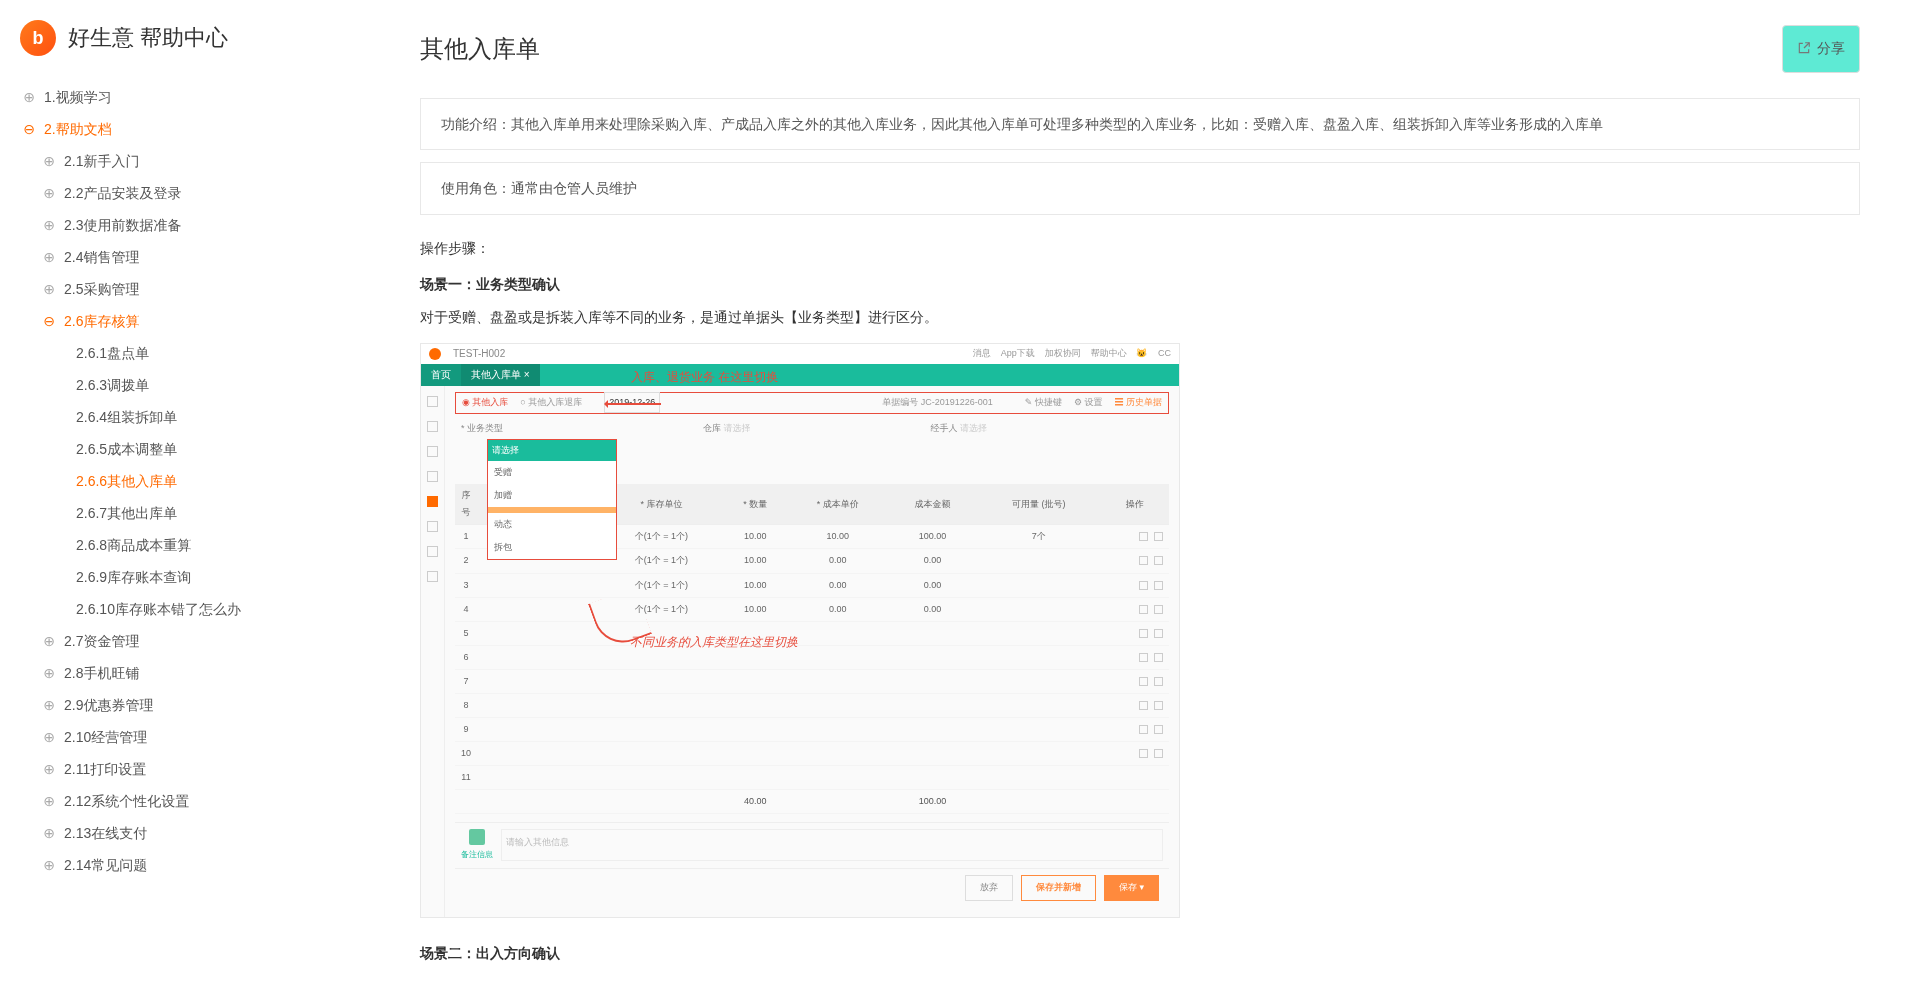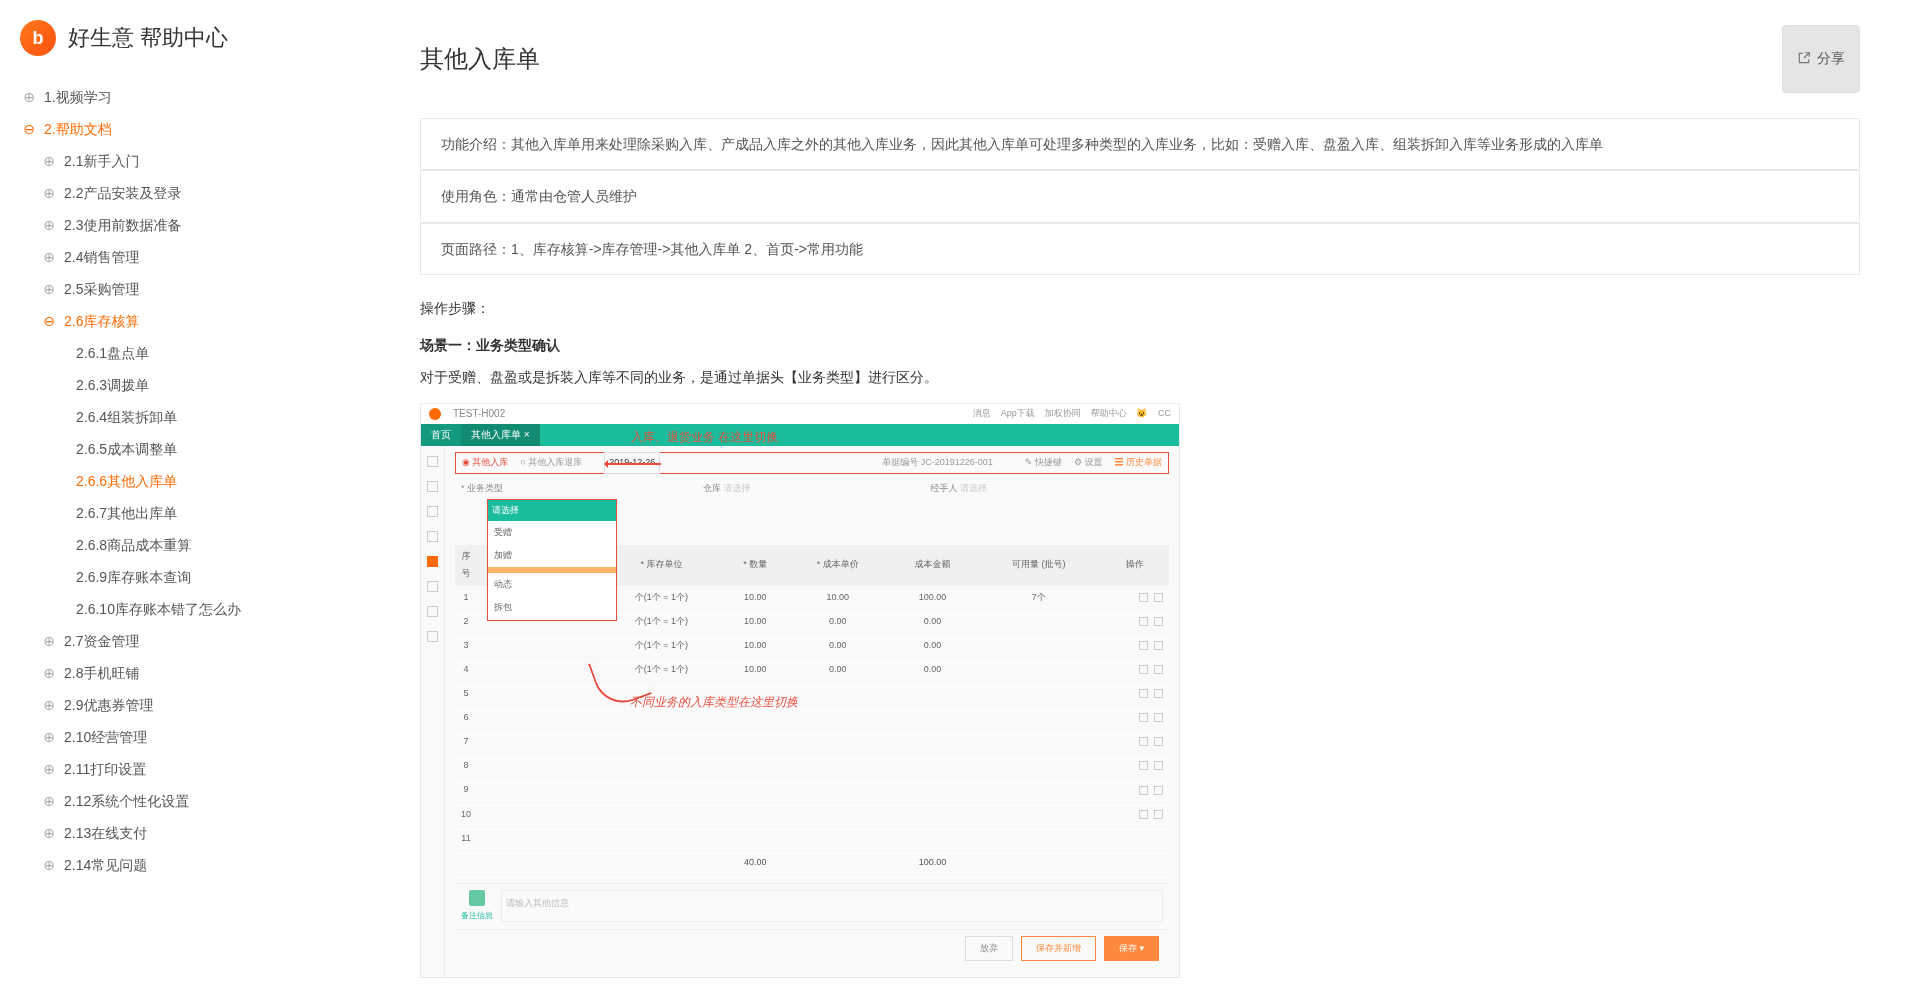--- a/index.html
+++ b/index.html
@@ -16,22 +16,22 @@
 .nav li { line-height: 32px; font-size: 14px; color: #555; cursor: pointer; display: flex; align-items: center; }
 .nav .expand-icon { width: 18px; display: inline-flex; justify-content: center; align-items: center; margin-right: 6px; color: #aaa; }
 .nav .expand-icon.active { color: #ff6a00; }
 .nav li.active { color: #ff6a00; }
 .nav .lvl1 { padding-left: 0px; }
 .nav .lvl2 { padding-left: 20px; }
 .nav .lvl3 { padding-left: 56px; }
 .main { flex: 1; padding: 25px 60px 40px 110px; max-width: 1610px; }
 .title-row { display: flex; justify-content: space-between; align-items: center; margin-bottom: 25px; }
 .page-title { font-size: 24px; font-weight: 500; }
-.share-btn { border: 1px solid #ddd; padding: 24px 14px; border-radius: 4px; font-size: 14px; color: #555; cursor: pointer; background: #e5e5e5; display: flex; align-items: center; gap: 6px; }
-.box { border: 1px solid #e8e8e8; padding: 14px 20px; font-size: 14px; color: #555; line-height: 1.6; }
+.share-btn { border: 1px solid #ddd; padding: 14px 14px; border-radius: 4px; font-size: 14px; color: #555; cursor: pointer; background: #5eead4; display: flex; align-items: center; gap: 6px; }
+.box { border: 1px solid #e8e8e8; padding: 14px 20px; margin-bottom: 12px; font-size: 14px; color: #555; line-height: 1.6; }
 .content { font-size: 14px; color: #333; line-height: 1.9; margin-top: 20px; }
 .content p { margin-bottom: 6px; }
 .content .sc-title { font-weight: 600; margin-top: 10px; margin-bottom: 6px; }
 .screenshot { width: 760px; margin: 12px 0 22px 0; border: 1px solid #e8e8e8; background: #fafafa; position: relative; font-size: 10px; }
 .ss-header { height: 20px; background: #fff; display: flex; align-items: center; padding: 0 8px; gap: 12px; color: #888; }
 .ss-logo { width: 12px; height: 12px; border-radius: 50%; background: #ff6a00; }
 .ss-tabs { height: 22px; background: #1abc9c; display: flex; align-items: center; color: #fff; }
 .ss-tab { padding: 9px 10px; height: 100%; display: flex; align-items: center; }
 .ss-tab.active { background: #139a7e; }
 .ss-tab.dark { background: #108b72; }
@@ -54,21 +54,21 @@
 .ss-arrow2 { position: absolute; left: 140px; top: 155px; width: 50px; height: 50px; border-left: 2px solid #e74c3c; border-bottom: 2px solid #e74c3c; transform: rotate(-20deg); border-radius: 0 0 0 30px; }
 .ss-table { width: 100%; border-collapse: collapse; font-size: 9px; color: #666; margin-top: -76px; }
 .ss-table th { background: #f0f0f0; padding: 3px 4px; font-weight: normal; text-align: center; border-bottom: 1px solid #eee; }
 .ss-table td { padding: 3px 4px; text-align: center; border-bottom: 1px solid #f4f4f4; height: 18px; }
 .ss-table td:first-child { text-align: center; width: 22px; }
 .ss-note { height: 46px; border-top: 1px solid #eee; margin-top: 8px; padding: 6px; display: flex; gap: 8px; align-items: flex-start; }
 .ss-note-ic { width: 16px; height: 16px; background: #64c8a0; border-radius: 2px; }
 .ss-note-input { flex: 1; border: 1px solid #eee; height: 32px; padding: 4px; font-size: 9px; color: #bbb; }
 .ss-actions { display: flex; justify-content: flex-end; gap: 8px; padding: 6px 10px; border-top: 1px solid #eee; }
 .ss-btn { padding: 3px 14px; border: 1px solid #ddd; font-size: 9px; color: #888; }
-.ss-btn.outline { border-color: #ff8a3d; color: #ff8a3d; }
+.ss-btn.outline { border-color: #ff8a3d; color: #ff8a3d; font-weight: bold; }
 .ss-btn.primary { background: #ff8a3d; border-color: #ff8a3d; color: #fff; }
 .ss-top-links { margin-left: auto; display: flex; gap: 10px; font-size: 9px; color: #999; align-items: center; }
 .ss-totals td { font-weight: 500; color: #555; }
 .ss-right-ops { display: flex; gap: 6px; justify-content: flex-end; padding-right: 2px; }
 .ss-op { width: 9px; height: 9px; border: 1px solid #ccc; }
 </style>
 </head>
 <body>
 
 <div class="container">
@@ -182,21 +182,20 @@
               <path d="M21 3l-9 9"></path>
               <path d="M20 14v6H4V4h6"></path>
             </svg>
         </span>
         <span>分享</span>
       </button>
     </div>
 
     <div class="box">功能介绍：其他入库单用来处理除采购入库、产成品入库之外的其他入库业务，因此其他入库单可处理多种类型的入库业务，比如：受赠入库、盘盈入库、组装拆卸入库等业务形成的入库单</div>
     <div class="box">使用角色：通常由仓管人员维护</div>
-    <div class="box">页面路径：1、库存核算-&gt;库存管理-&gt;其他入库单 2、首页-&gt;常用功能</div>
 
     <div class="content">
       <p>操作步骤：</p>
       <p class="sc-title">场景一：业务类型确认</p>
       <p>对于受赠、盘盈或是拆装入库等不同的业务，是通过单据头【业务类型】进行区分。</p>
 
       <div class="screenshot">
         <div class="ss-header">
           <span class="ss-logo"></span>
           <span>TEST-H002</span>

